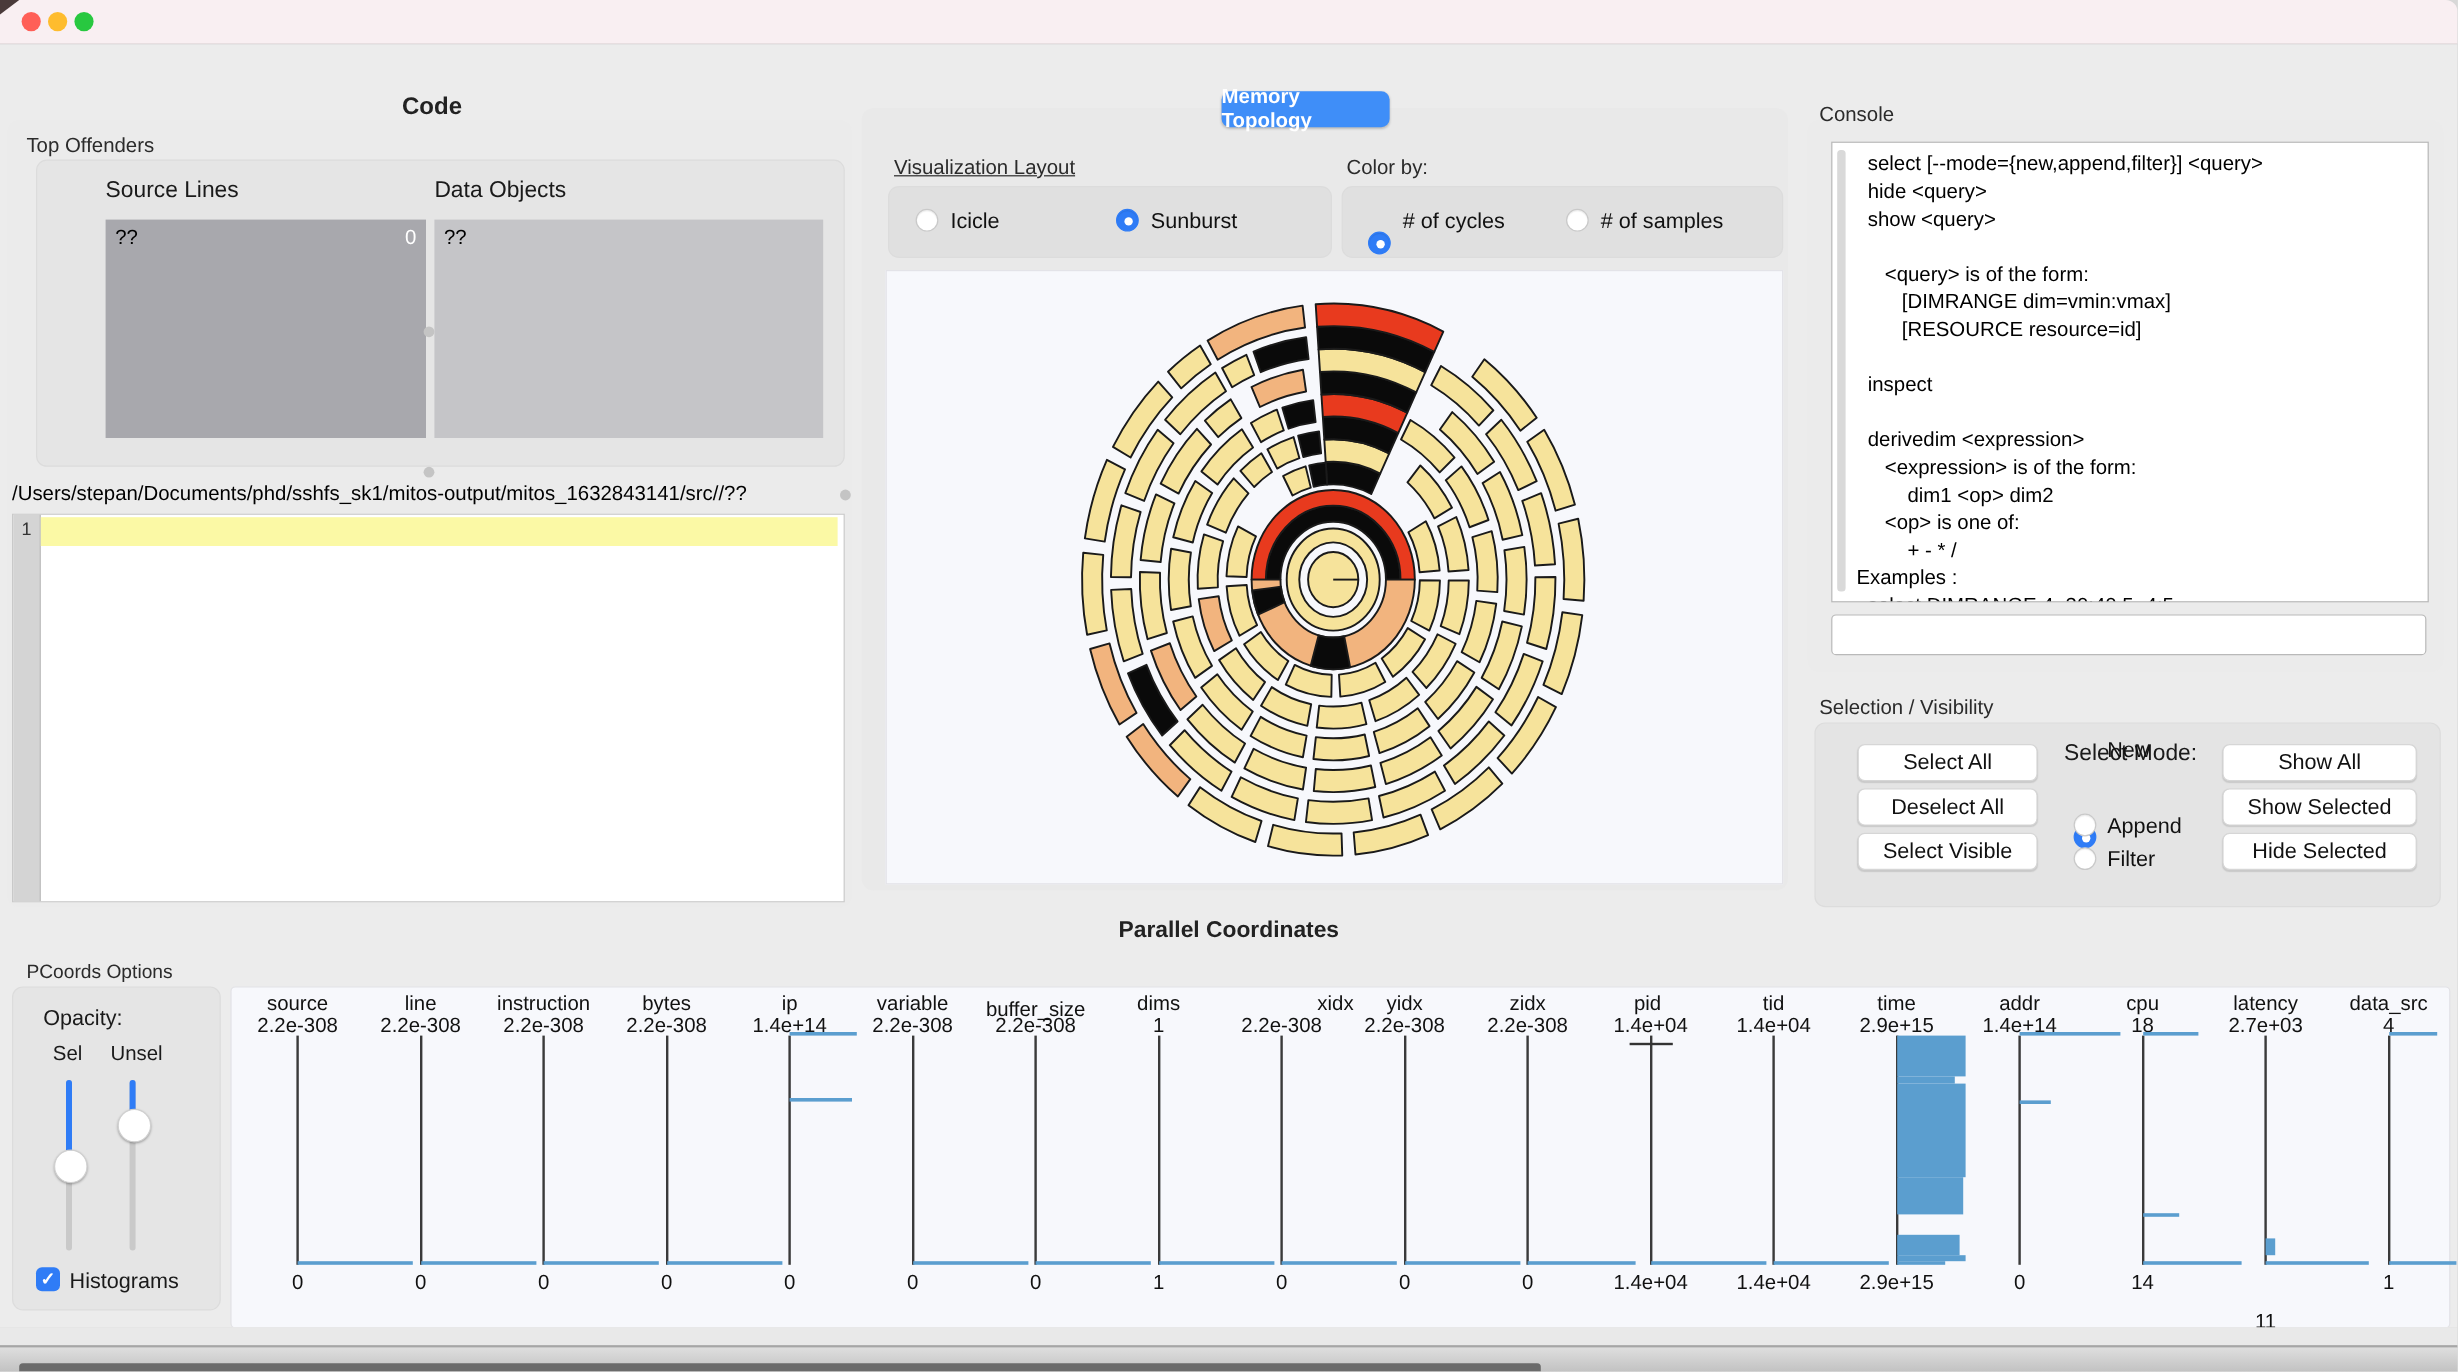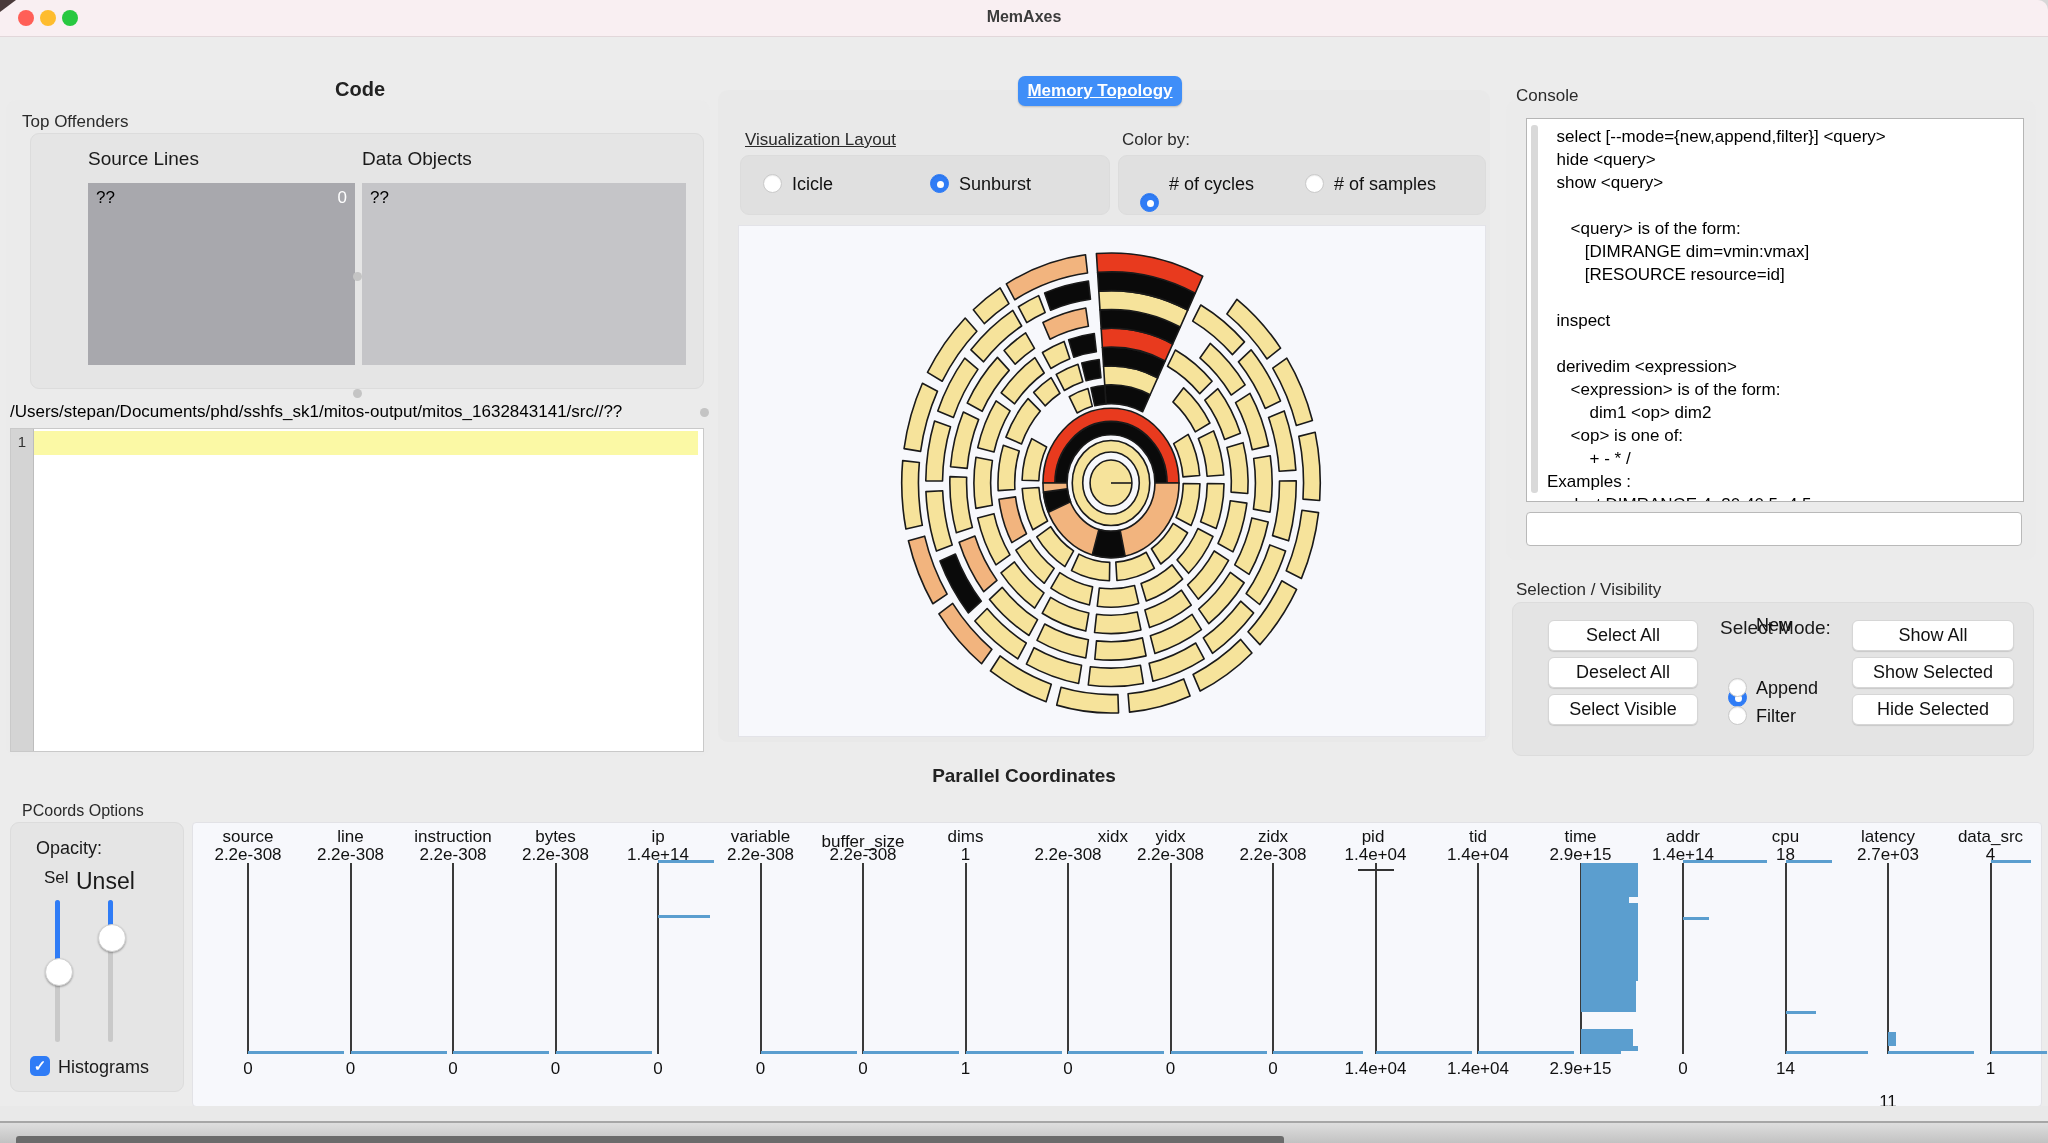--- a/index.html
+++ b/index.html
@@ -66,21 +66,20 @@
             display:flex;align-items:center;justify-content:center;font-weight:700;}
 </style>
 </head>
 <body>
 
 <div class="abs titlebar">
   <div class="abs cursor-mark"></div>
   <div class="abs light" id="light0" style="left: 18px; background: rgb(255, 95, 87);"></div>
   <div class="abs light" id="light1" style="left: 40px; background: rgb(254, 188, 46);"></div>
   <div class="abs light" id="light2" style="left: 62px; background: rgb(40, 200, 64);"></div>
-  <div class="abs title">MemAxes</div>
 </div>
 <div class="abs mainbg"></div>
 
 <div class="abs codebox-outer"></div>
 <div class="abs hdr" style="left:10px;top:78px;width:700px;text-align:center;">Code</div>
 <div class="abs grouplabel" style="left:22px;top:112px;">Top Offenders</div>
 <div class="abs groupbox" style="left:30px;top:133px;width:672px;height:254px;"></div>
 <div class="abs" style="left:88px;top:148px;font-size:19px;">Source Lines</div>
 <div class="abs" style="left:362px;top:148px;font-size:19px;">Data Objects</div>
 <div class="abs srclist" style="left:88px;top:183px;width:267px;height:182px;">
@@ -98,21 +97,21 @@
 <div class="abs dot" style="left:353px;top:389px;"></div>
 <div class="abs pathtext" style="left:10px;top:402px;width:688px;">/Users/stepan/Documents/phd/sshfs_sk1/mitos-output/mitos_1632843141/src//??</div>
 <div class="abs dot" style="left:700px;top:408px;"></div>
 <div class="abs editor" style="left:10px;top:428px;width:692px;height:322px;">
   <div class="abs gutter"></div>
   <div class="abs lineno">1</div>
   <div class="abs yellowline"></div>
 </div>
 
 <div class="abs topo-panel"></div>
-<div class="abs mt-btn" style="left:1018px;top:76px;width:164px;height:30px;text-decoration:underline;">Memory Topology</div>
+<div class="abs mt-btn" style="left:1018px;top:76px;width:140px;height:30px;">Memory Topology</div>
 <div class="abs grouplabel" style="left:745px;top:130px;text-decoration:underline;">Visualization Layout</div>
 <div class="abs groupbox" style="left:740px;top:155px;width:368px;height:58px;background:#e0e0e0;"></div>
 <div class="abs radio" style="left:763px;top:174px;"></div>
 <div class="abs rlabel" style="left:792px;top:174px;">Icicle</div>
 <div class="abs radio on" style="left:930px;top:174px;"></div>
 <div class="abs rlabel" style="left:959px;top:174px;">Sunburst</div>
 <div class="abs grouplabel" style="left:1122px;top:130px;">Color by:</div>
 <div class="abs groupbox" style="left:1118px;top:155px;width:366px;height:58px;background:#e0e0e0;"></div>
 <div class="abs radio on" style="left:1140px;top:174px;"></div>
 <div class="abs rlabel" style="left:1169px;top:174px;"># of cycles</div>
@@ -264,21 +263,21 @@
 <div class="abs rlabel" style="left:1756px;top:706px;">Filter</div>
 <div class="abs btn" style="left:1852px;top:620px;width:160px;height:29px;">Show All</div>
 <div class="abs btn" style="left:1852px;top:657px;width:160px;height:29px;">Show Selected</div>
 <div class="abs btn" style="left:1852px;top:694px;width:160px;height:29px;">Hide Selected</div>
 
 <div class="abs hdr" style="left:0;top:765px;width:2048px;text-align:center;font-size:19px;">Parallel Coordinates</div>
 <div class="abs grouplabel" style="left:22px;top:802px;font-size:16px;">PCoords Options</div>
 <div class="abs groupbox" style="left:10px;top:822px;width:172px;height:268px;"></div>
 <div class="abs" style="left:36px;top:838px;font-size:18px;">Opacity:</div>
 <div class="abs" style="left:44px;top:868px;font-size:17px;">Sel</div>
-<div class="abs" style="left:76px;top:868px;font-size:23px;">Unsel</div>
+<div class="abs" style="left:92px;top:868px;font-size:17px;">Unsel</div>
 <div class="abs slider-track" style="left:55px;top:900px;height:142px;"></div>
 <div class="abs slider-fill" id="sel-fill" style="left: 55px; top: 900px; height: 71px;"></div>
 <div class="abs slider-handle" id="sel-handle" style="left: 45px; top: 958px;"></div>
 <div class="abs slider-track" style="left:108px;top:900px;height:142px;"></div>
 <div class="abs slider-fill" id="unsel-fill" style="left: 108px; top: 900px; height: 36.92px;"></div>
 <div class="abs slider-handle" id="unsel-handle" style="left: 98px; top: 923.92px;"></div>
 <div class="abs checkbox" style="left:30px;top:1056px;">✓</div>
 <div class="abs" style="left:58px;top:1057px;font-size:18px;">Histograms</div>
 <div class="abs pc-plot" id="pc-plot">
     <div>

